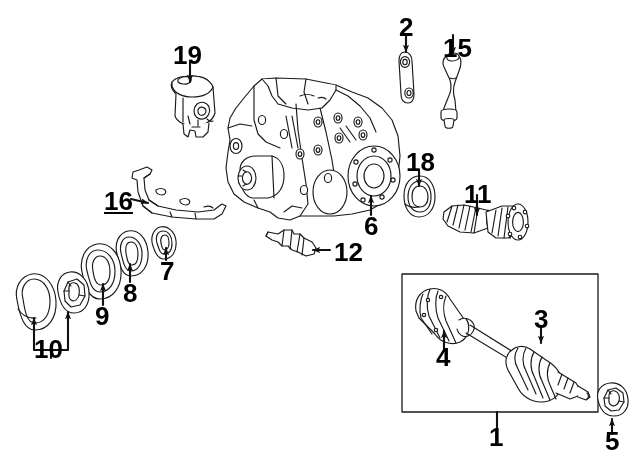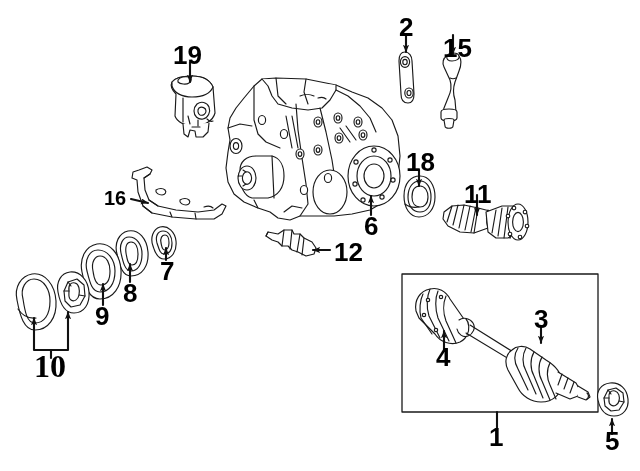--- a/index.html
+++ b/index.html
@@ -371,21 +371,21 @@
 
   <div class="callout-label" style="left:489px;top:424px;font-size:26px;">1</div>
   <div class="callout-label" style="left:399px;top:14px;font-size:26px;">2</div>
   <div class="callout-label" style="left:534px;top:306px;font-size:26px;">3</div>
   <div class="callout-label" style="left:436px;top:344px;font-size:26px;">4</div>
   <div class="callout-label" style="left:605px;top:428px;font-size:26px;">5</div>
   <div class="callout-label" style="left:364px;top:213px;font-size:26px;">6</div>
   <div class="callout-label" style="left:160px;top:258px;font-size:26px;">7</div>
   <div class="callout-label" style="left:123px;top:280px;font-size:26px;">8</div>
   <div class="callout-label" style="left:95px;top:303px;font-size:26px;">9</div>
-  <div class="callout-label" style="left:34px;top:350px;font-size:32px;font-family:Liberation Serif, serif;">10</div>
+  <div class="callout-label" style="left:34px;top:336px;font-size:26px;">10</div>
   <div class="callout-label" style="left:464px;top:181px;font-size:26px;">11</div>
   <div class="callout-label" style="left:406px;top:149px;font-size:26px;">18</div>
   <div class="callout-label" style="left:334px;top:239px;font-size:26px;">12</div>
   <div class="callout-label" style="left:173px;top:42px;font-size:26px;">19</div>
   <div class="callout-label" style="left:443px;top:14px;font-size:26px;margin-top:21px;">15</div>
-  <div class="callout-label" style="left:104px;top:188px;font-size:20px;">16</div>
+  <div class="callout-label" style="left:104px;top:188px;font-size:26px;text-decoration:underline;">16</div>
 
 </div>
 
 </body></html>

